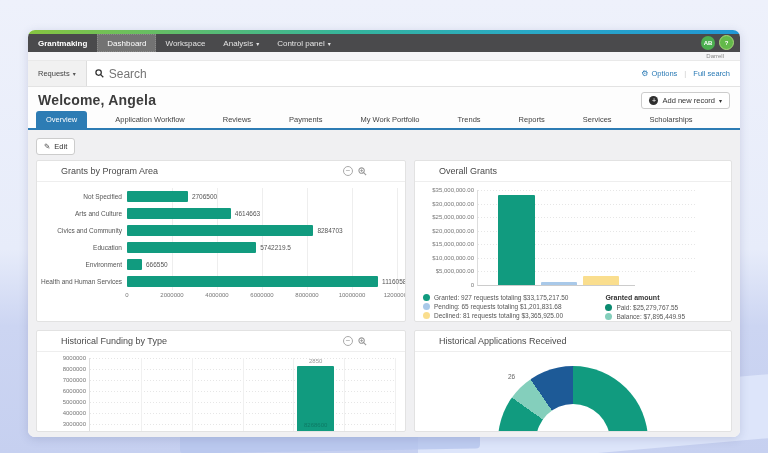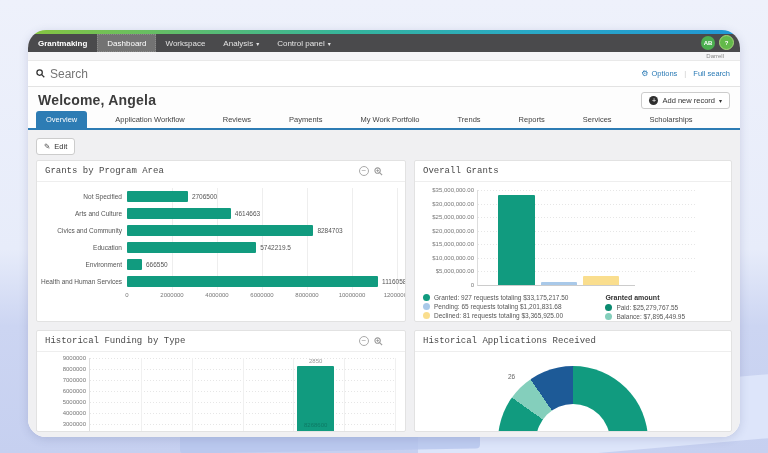--- a/index.html
+++ b/index.html
@@ -9,21 +9,21 @@
     background:linear-gradient(180deg,#eef1fb 0%,#e7ecfa 55%,#ccd5f2 72%,#c6d0f0 100%);
     position:relative;
   }
   
   .bg-art1{position:absolute;right:-10px;bottom:0;width:360px;height:64px;background:#dde5fa;transform:skewY(-5deg);border-radius:8px;}
   .bg-art2{position:absolute;left:180px;bottom:2px;width:300px;height:20px;background:#b7c5ee;transform:skewY(-1deg);border-radius:4px;opacity:.8;}
   .bg-art3{position:absolute;left:420px;bottom:26px;width:180px;height:10px;background:#c3cff2;transform:skewY(-3deg);opacity:.9;}
 
   .app{
     position:absolute; left:28px; top:30px; width:712px; height:407px;
-    background:#fff; border-radius:18px; overflow:hidden;
+    background:#fff; border-radius:7px; overflow:hidden;
     box-shadow:0 2px 10px rgba(60,70,120,.18);
     display:flex; flex-direction:column;
   }
   .grad-strip{height:4px;background:linear-gradient(90deg,#86c440 0%,#35b49c 45%,#2aa9c6 70%,#2196d4 100%);flex:none;}
   
   .nav{height:18px;background:#4a4a4c;display:flex;align-items:stretch;color:#eee;font-size:8px;flex:none;position:relative;}
   .nav .brand{display:flex;align-items:center;padding:0 10px;font-weight:bold;color:#fff;}
   .nav-item{display:flex;align-items:center;padding:0 9px;cursor:pointer;color:#e3e3e3;}
   .nav-item.active{background:#737373;border:1px dotted #8a8a8a;color:#fff;}
   .nav-item .caret{margin-left:3px;font-size:6px;}
@@ -50,21 +50,21 @@
   
   .tabs{height:17px;display:flex;align-items:flex-end;padding:0 8px;border-bottom:2px solid #2d7cb4;gap:18px;flex:none;background:#fdfdfd;}
   .tab{font-size:7.5px;color:#444;padding:4px 10px;border-radius:3px 3px 0 0;cursor:pointer;white-space:nowrap;}
   .tab.active{background:#2d7cb4;color:#fff;}
   
   .content{flex:1;background:#f0f0f2;padding:5px 8px;overflow:hidden;display:flex;flex-direction:column;}
   .edit-row{flex:none;margin-bottom:5px;}
   .grid2{display:grid;grid-template-columns:370px 1fr;gap:8px;flex:none;}
   .grid2.row2{flex:1;overflow:hidden;}
   .panel{background:#fff;border:1px solid #e2e2e2;border-radius:2px;overflow:hidden;display:flex;flex-direction:column;}
-  .panel-h{display:flex;align-items:flex-end;justify-content:space-between;padding:5px 8px;border-bottom:1px solid #eee;flex:none;font-family:Liberation Mono, monospace;}
+  .panel-h{display:flex;align-items:flex-end;justify-content:space-between;padding:5px 24px;border-bottom:1px solid #eee;flex:none;}
   .panel-title{font-size:9px;color:#4a4a4a;}
   .panel-icons{display:flex;gap:4px;align-items:center;}
   .picon{width:10px;height:10px;display:flex;align-items:center;justify-content:center;color:#999;cursor:pointer;}
   .minus-c{border:1px solid #aaa;border-radius:50%;font-size:8px;line-height:8px;}
   .grid-ic{display:grid;grid-template-columns:repeat(3,2px);grid-template-rows:repeat(3,2px);gap:1px;}
   .grid-ic i{background:#aaa;display:block;}
   .panel-body{flex:1;position:relative;overflow:hidden;}
   
   .hrow{display:flex;align-items:center;height:17px;}
   .hlabel{width:88px;text-align:right;padding-right:5px;font-size:6.5px;color:#555;flex:none;}
@@ -129,20 +129,24 @@
       <div class="circle-btn avatar">AB</div>
       <div class="circle-btn help">?</div>
     </div>
   </div>
 
   <div class="user-strip">
     <span>Darrell</span>
   </div>
 
   <div class="search-row">
+    <div class="scope-btn">
+      <span>Requests</span>
+      <span class="caret">▾</span>
+    </div>
     <div class="search-box">
       <svg width="9" height="9" viewBox="0 0 10 10">
           <circle cx="4" cy="4" r="3" fill="none" stroke="#333" stroke-width="1.4"></circle>
           <line x1="6.3" y1="6.3" x2="9.2" y2="9.2" stroke="#333" stroke-width="1.4"></line>
         </svg>
       <input type="text" placeholder="Search" style="">
     </div>
     <div class="search-links">
       <span class="link">
           <span class="gear">⚙</span>

